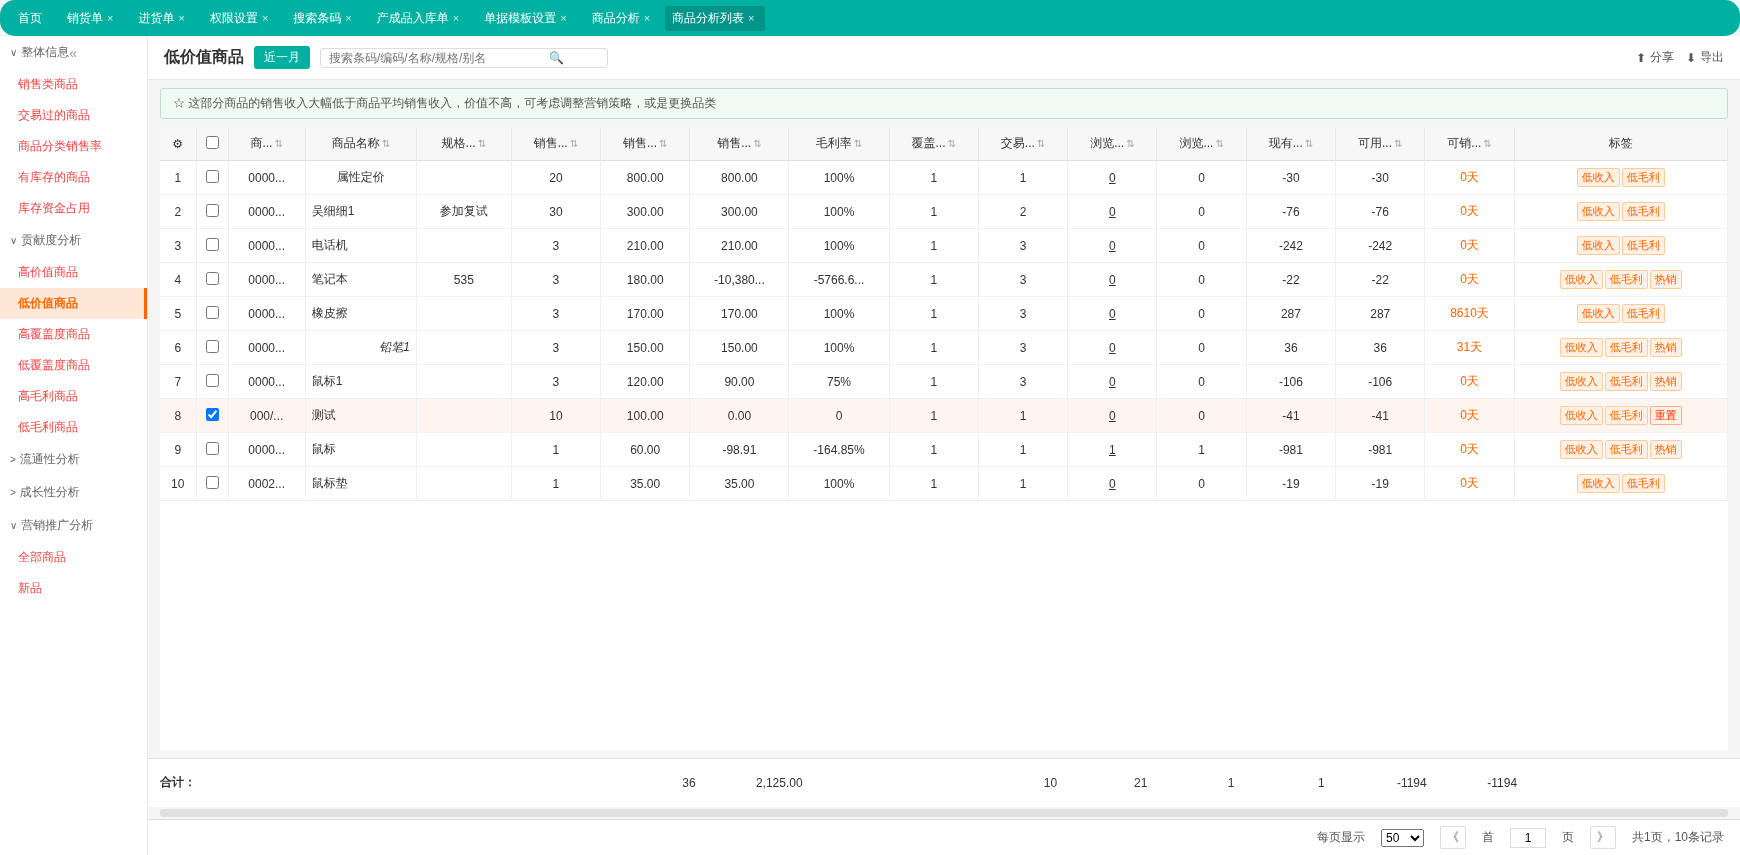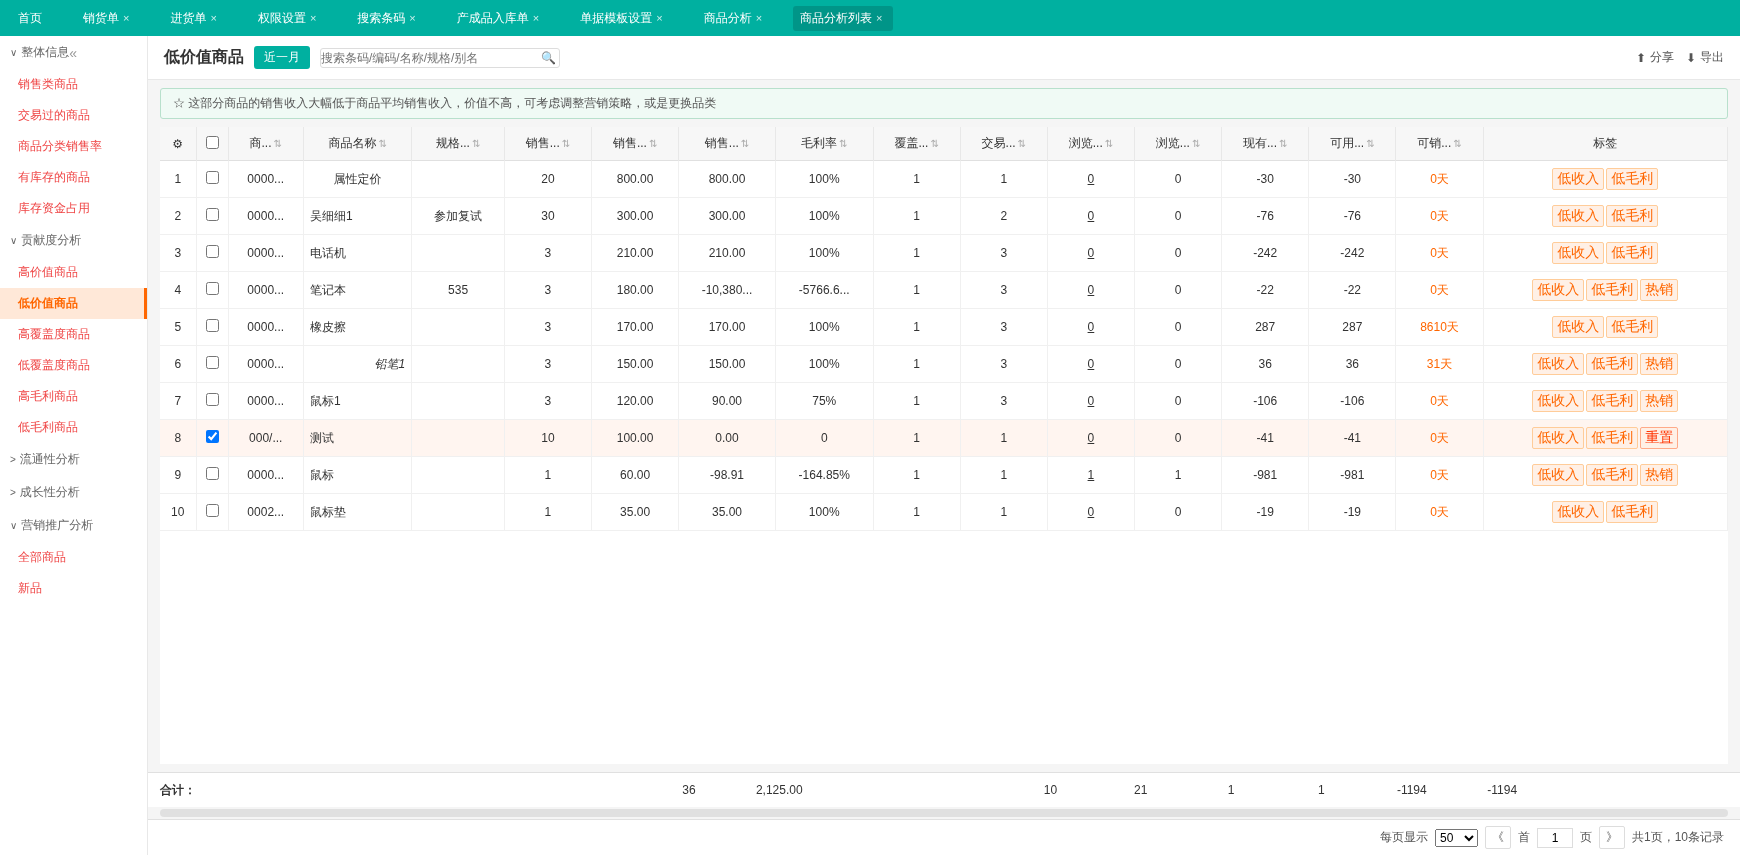--- a/index.html
+++ b/index.html
@@ -5,21 +5,22 @@
     * { box-sizing: border-box; margin: 0; padding: 0; font-family: 'Microsoft YaHei', Arial, sans-serif; font-size: 12px; }
     body { background: #f5f5f5; overflow: hidden; width: 1740px; height: 855px; }
 
     
     .top-nav {
       background: #00b0a0;
       height: 36px;
       display: flex;
       align-items: center;
       padding: 0 8px;
-      gap: 21px;
+      gap: 5px;
+      border-radius: 15px;
     }
     .nav-item {
       color: #fff;
       padding: 4px 10px;
       cursor: pointer;
       font-size: 13px;
       border-radius: 3px;
       white-space: nowrap;
       display: flex;
       align-items: center;
@@ -89,23 +90,23 @@
       padding: 3px 10px;
       border-radius: 3px;
       cursor: pointer;
       font-size: 12px;
     }
     .search-box {
       display: flex;
       align-items: center;
       border: 1px solid #ddd;
       border-radius: 3px;
-      padding: 2px 0;
+      padding: 2px 8px;
       background: #fff;
-      width: 240px;
+      width: 288px;
     }
     .search-box input {
       border: none;
       outline: none;
       font-size: 12px;
       width: 220px;
       color: #999;
     }
     .search-icon { color: #e06030; cursor: pointer; }
     .header-right {
@@ -171,35 +172,35 @@
       border-right: 1px solid #f0f0f0;
       text-align: center;
       color: #333;
       white-space: nowrap;
     }
     tr.highlighted td { background: #fff5f0; }
     .tag {
       display: inline-block;
       padding: 1px 4px;
       border-radius: 2px;
-      font-size: 14px;
+      font-size: 11px;
       margin: 1px;
     }
     .tag-orange { background: #fff0e6; color: #ff6600; border: 1px solid #ffcc99; }
     .tag-red { background: #fff0e6; color: #ff3300; border: 1px solid #ffaa88; }
     .underline { text-decoration: underline; cursor: pointer; }
     .orange { color: #ff6600; }
 
     
     .table-footer {
       background: #fff;
       border-top: 1px solid #e0e0e0;
-      padding: 8px 12px;
-      display: flex;
-      align-items: flex-end;
+      padding: 15px 12px;
+      display: flex;
+      align-items: flex-start;
     }
     .footer-label { font-weight: bold; color: #333; margin-right: 20px; }
     .footer-cells {
       display: flex;
       gap: 0;
       flex: 1;
     }
     .footer-cell {
       flex: 1;
       text-align: center;
@@ -209,21 +210,21 @@
     }
 
     
     .pagination-bar {
       background: #fff;
       border-top: 1px solid #e0e0e0;
       padding: 6px 16px;
       display: flex;
       align-items: center;
       justify-content: flex-end;
-      gap: 7px;
+      gap: 16px;
     }
     .pagination-bar span, .pagination-bar button {
       font-size: 12px;
       color: #555;
     }
     .pg-btn {
       border: 1px solid #ddd;
       background: #fff;
       padding: 2px 6px;
       cursor: pointer;

